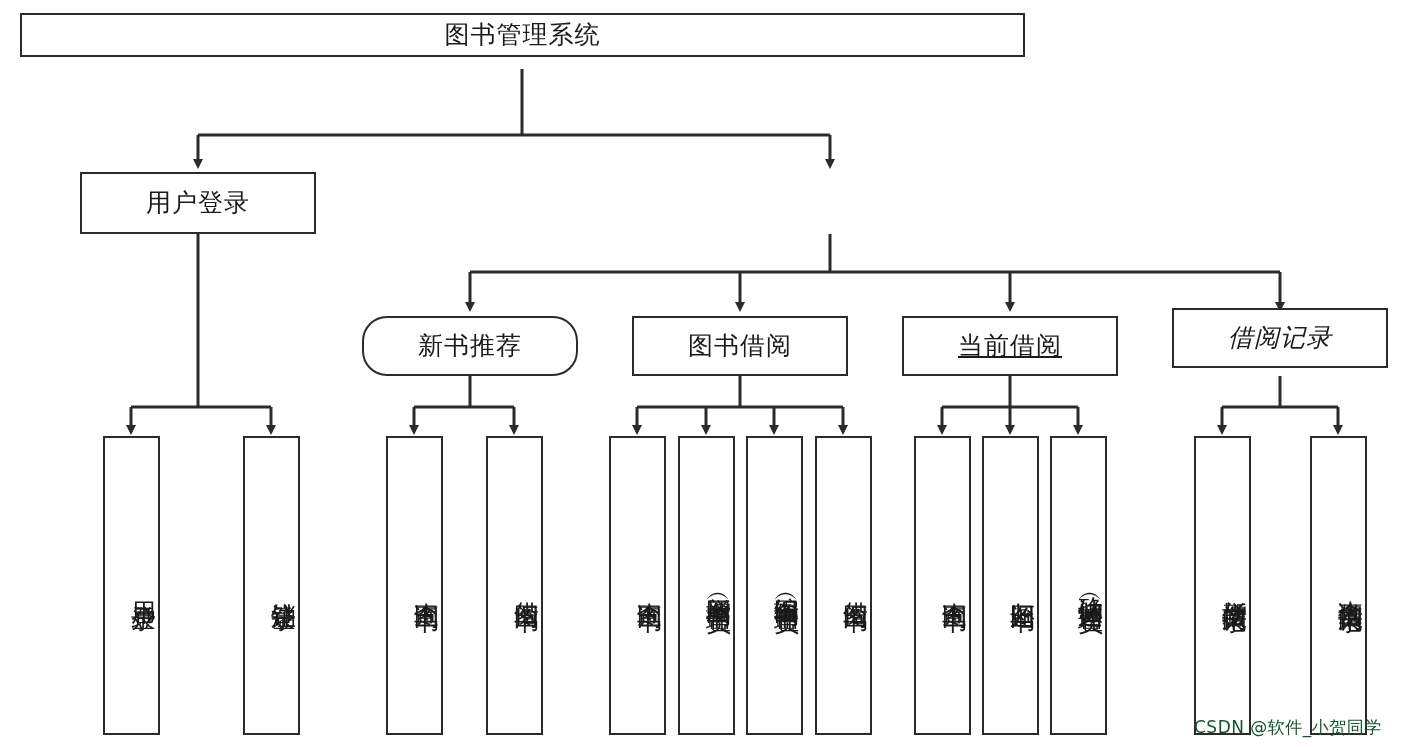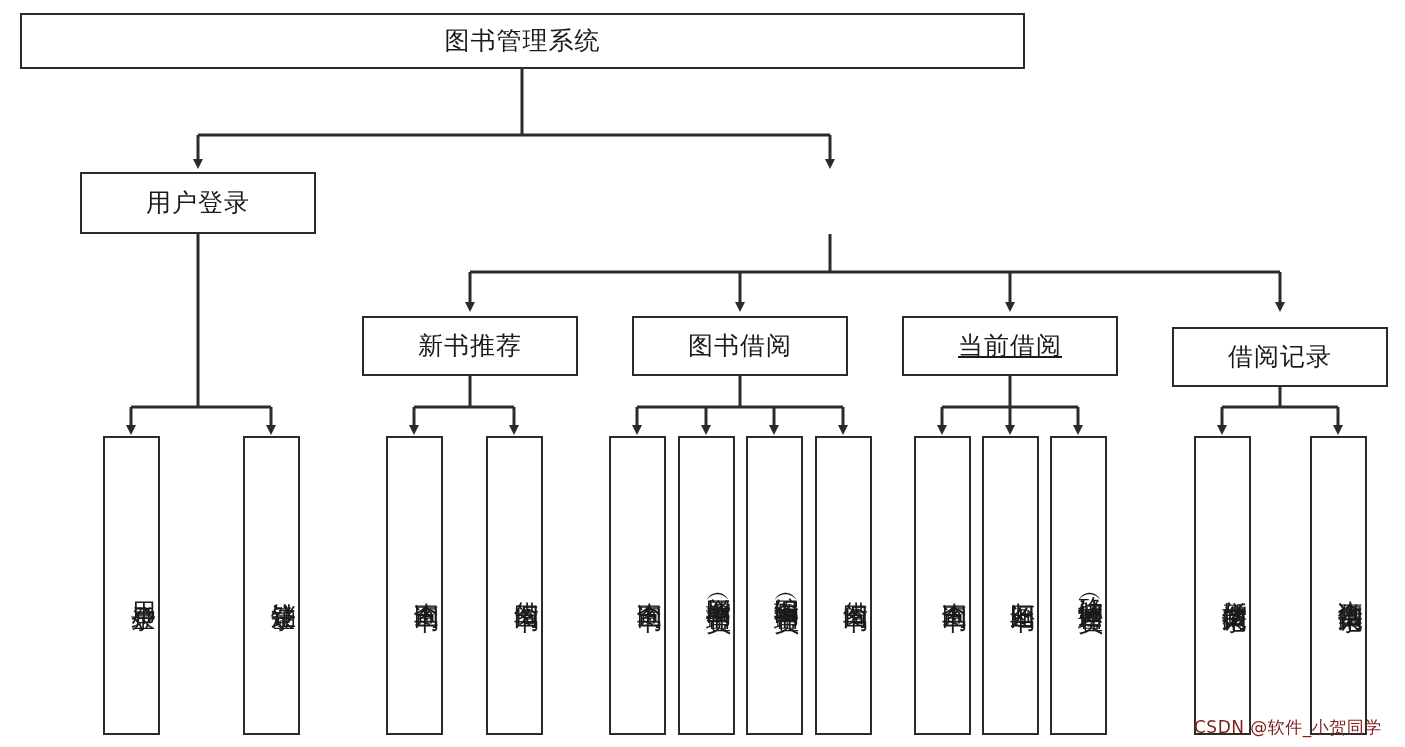--- a/index.html
+++ b/index.html
@@ -52,21 +52,21 @@
     justify-content: center;
   }
   .node.vert .vlabel {
     writing-mode: vertical-rl;
     text-orientation: upright;
     display: block;
   }
   .watermark {
     position: absolute;
     font-size: 17px;
-    color: #7f1d1d;
+    color: #14532d;
     letter-spacing: 0.5px;
     white-space: nowrap;
     font-family: "DejaVu Sans", "Liberation Sans", sans-serif;
   }
 </style>
 </head>
 <body>
 
 <div id="canvas">
 
@@ -139,38 +139,38 @@
     <g stroke="#2b2b2b" stroke-width="3" fill="none">
       <path d="M1280,376 L1280,407"></path>
       <path d="M1222,407 L1338,407"></path>
     </g>
     <g stroke="#2b2b2b" stroke-width="3" fill="none" marker-end="url(#arrow)">
       <path d="M1222,407 L1222,426"></path>
       <path d="M1338,407 L1338,426"></path>
     </g>
   </svg>
 
-  <div class="node horiz" style="left:20px; top:13px; width:1005px; height:56px;">
+  <div class="node horiz" style="left:20px; top:13px; width:1005px; height:44px;">
     <span>图书管理系统</span>
   </div>
 
   <div class="node horiz" style="left:80px; top:172px; width:236px; height:62px;">
     <span>用户登录</span>
   </div>
 
-  <div class="node horiz" style="left:362px; top:316px; width:216px; height:60px;">
+  <div class="node horiz" style="left:362px; top:316px; width:216px; height:60px;border-radius:25px;">
     <span>新书推荐</span>
   </div>
   <div class="node horiz" style="left:632px; top:316px; width:216px; height:60px;">
     <span>图书借阅</span>
   </div>
   <div class="node horiz" style="left:902px; top:316px; width:216px; height:60px;text-decoration:underline;">
     <span>当前借阅</span>
   </div>
-  <div class="node horiz" style="left:1172px; top:327px; width:216px; height:60px;">
+  <div class="node horiz" style="left:1172px; top:308px; width:216px; height:60px;font-style:italic;">
     <span>借阅记录</span>
   </div>
 
   <div class="node vert" style="left:103px; top:436px; width:57px; height:299px;">
     <span class="vlabel">用户登录</span>
   </div>
   <div class="node vert" style="left:243px; top:436px; width:57px; height:299px;">
     <span class="vlabel">注销登录</span>
   </div>
 

